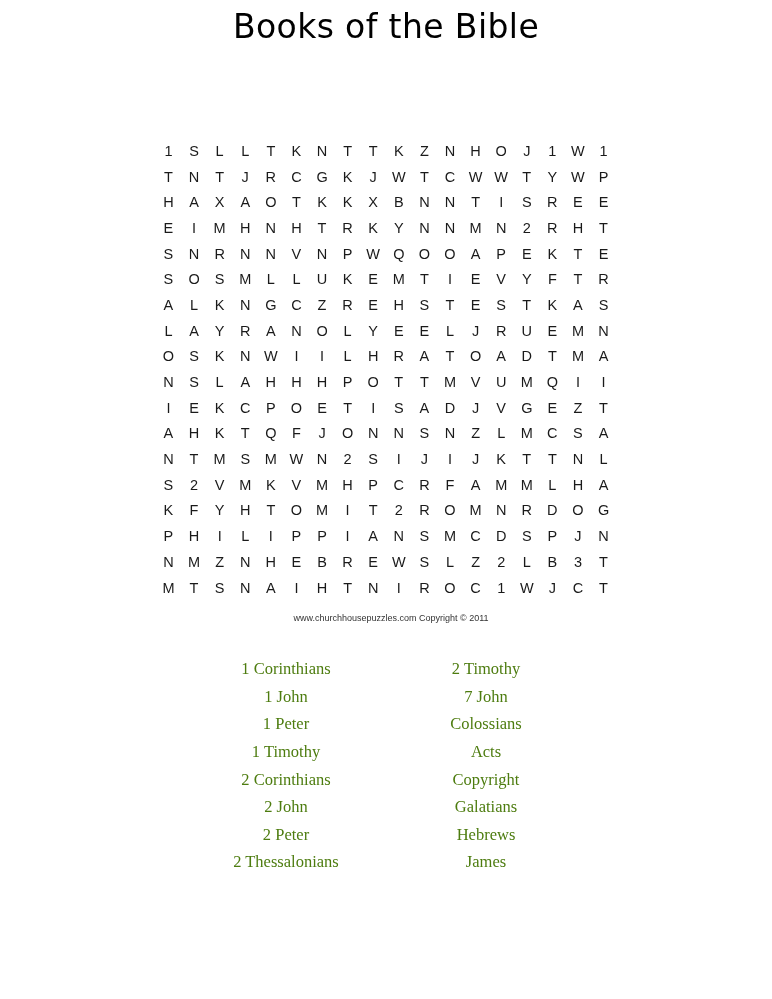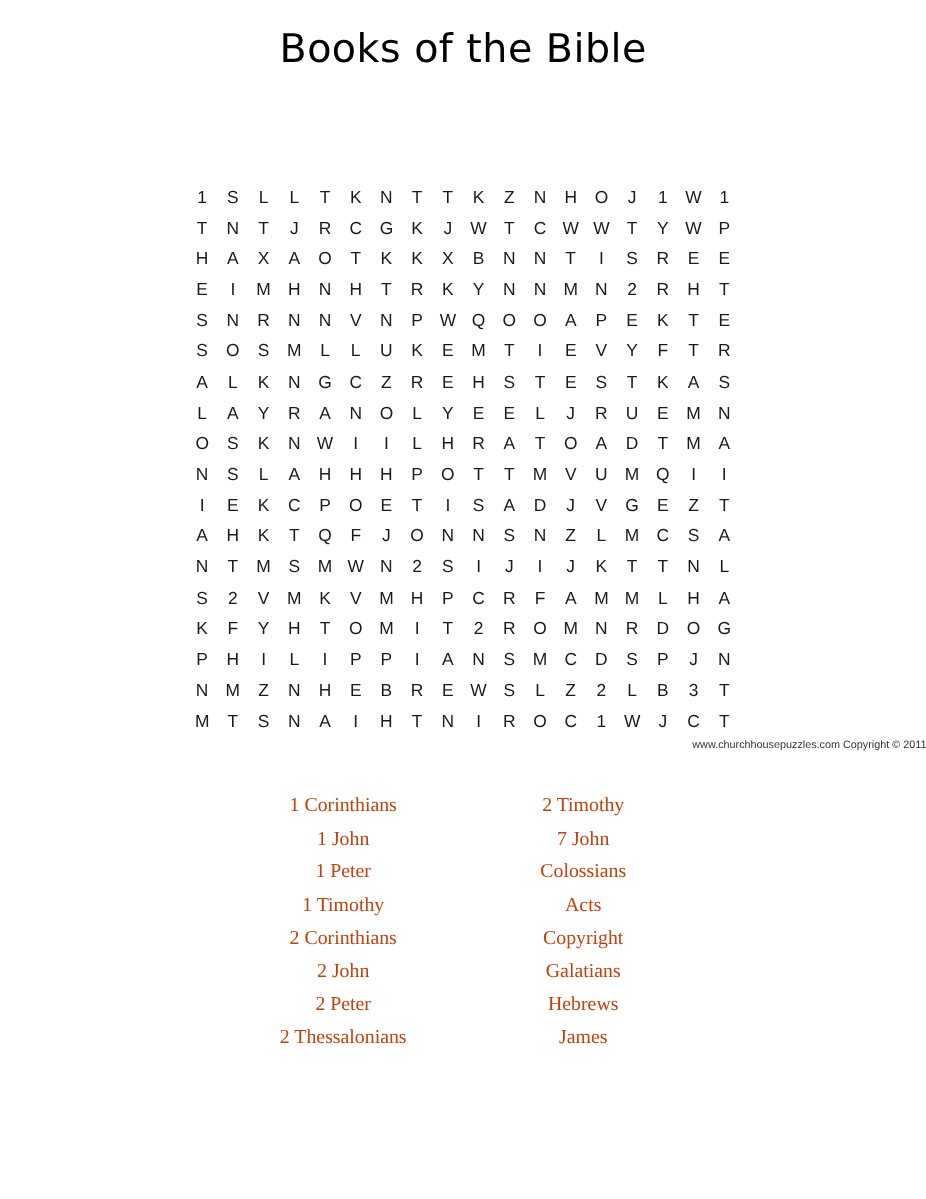--- a/index.html
+++ b/index.html
@@ -12,21 +12,21 @@
     background: #ffffff;
     font-family: "Liberation Serif", serif;
     color: #000000;
     overflow: hidden;
     position: relative;
   }
 
   
   .title-block {
     text-align: center;
-    padding-top: 18px;
+    padding-top: 4px;
   }
   .title-line {
     font-family: "DejaVu Sans", sans-serif;
     font-size: 33px;
     font-weight: 500;
     letter-spacing: 0.4px;
     line-height: 1.42;
     color: #000;
   }
 
@@ -47,43 +47,44 @@
     line-height: 25.7px;
     height: 25.7px;
     text-align: center;
     color: #1a1a1a;
     letter-spacing: 0;
     -webkit-font-smoothing: antialiased;
   }
 
   
   .copyright {
-    text-align: right;
+    text-align: center;
     font-family: "Liberation Sans", sans-serif;
     font-size: 9px;
     color: #333333;
+    margin-top: 12px;
     padding-left: 10px;
   }
 
   
   .wordlist {
     margin-top: 32px;
     display: flex;
     justify-content: center;
     gap: 0;
   }
   .word-col {
     width: 200px;
     text-align: center;
   }
   .word {
     font-family: "Liberation Serif", serif;
     font-size: 16.5px;
     line-height: 27.6px;
-    color: #c2410c;
+    color: #4d7c0f;
   }
 </style>
 </head>
 <body>
 
 <div class="title-block">
   <div class="title-line">Books of the Bible</div>
 </div>
 
 <div class="puzzle-wrap">

